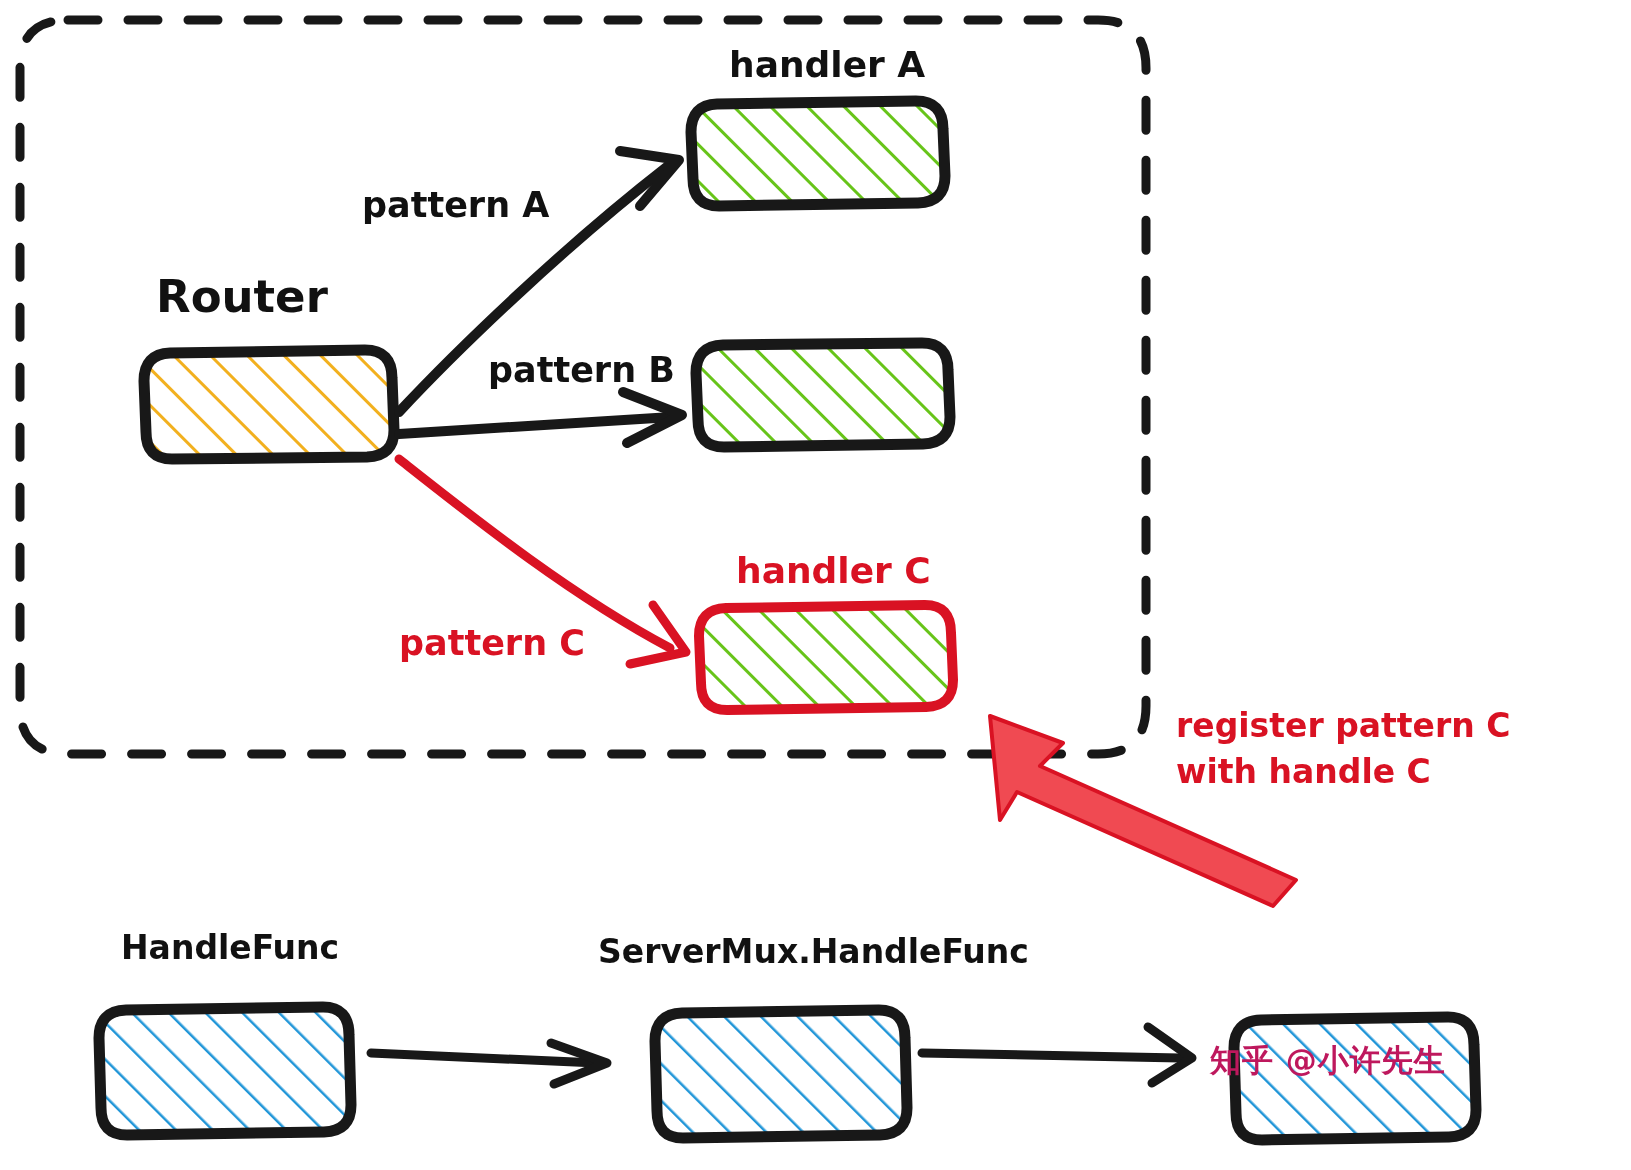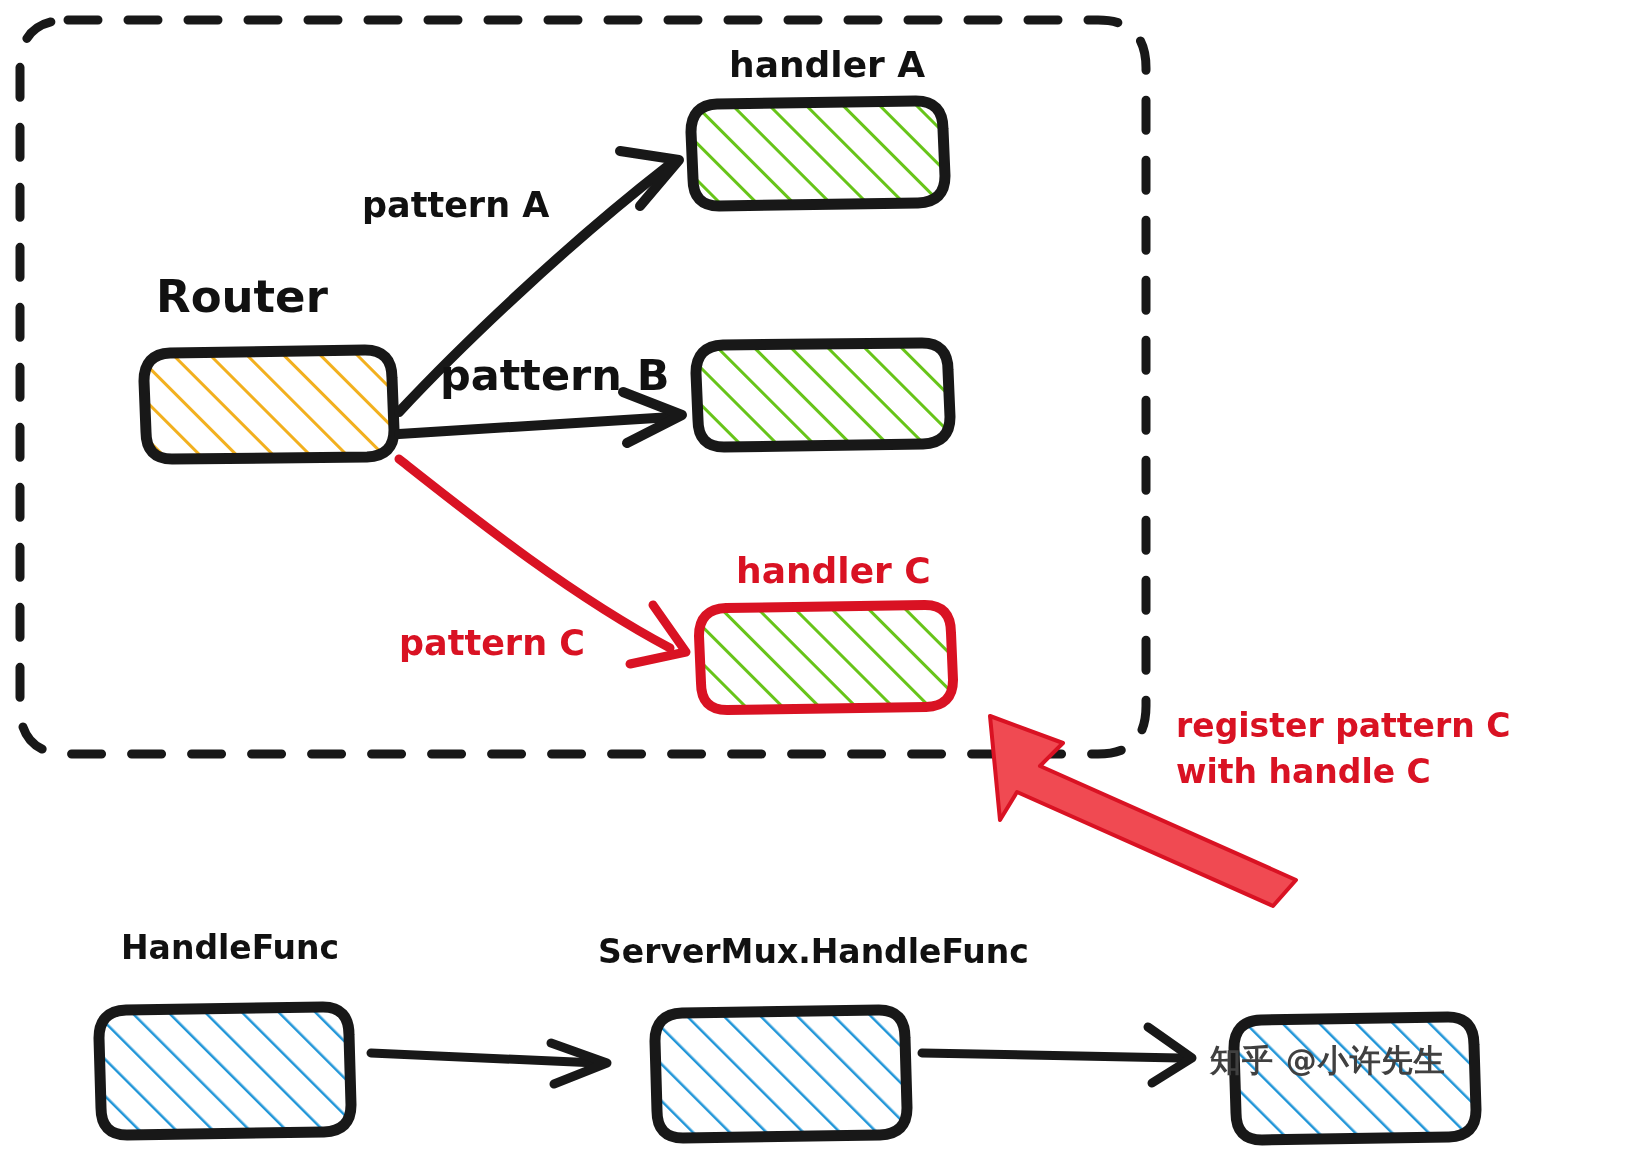--- a/index.html
+++ b/index.html
@@ -28,21 +28,21 @@
     position: absolute;
     white-space: nowrap;
     font-family: "DejaVu Sans", sans-serif;
     font-weight: 700;
     color: #111111;
   }
   .lbl-red { color: #D91223; }
   .watermark {
     position: absolute;
     white-space: nowrap;
-    color: #404040;
+    color: #be185d;
     font-family: "DejaVu Sans", sans-serif;
     font-weight: 700;
     font-size: 31px;
     letter-spacing: 1px;
   }
 </style>
 </head>
 <body>
 
 <div id="canvas-root">
@@ -138,21 +138,21 @@
 
   <div class="lbl" style="left:156px; top:270px; font-size:45px;">Router</div>
 
   <div class="lbl" style="left:729px; top:44px; font-size:36px;">handler A</div>
 
 
   <div class="lbl lbl-red" style="left:736px; top:550px; font-size:36px;">handler C</div>
 
   <div class="lbl" style="left:362px; top:185px; font-size:35px;">pattern A</div>
 
-  <div class="lbl" style="left:440px; top:350px; font-size:43px;">pattern B</div>
+  <div class="lbl" style="left:488px; top:350px; font-size:35px;">pattern B</div>
 
   <div class="lbl lbl-red" style="left:399px; top:623px; font-size:35px;">pattern C</div>
 
   <div class="lbl lbl-red" style="left:1176px; top:706px; font-size:33px;">register pattern C</div>
 
   <div class="lbl" style="left:121px; top:928px; font-size:33px;">HandleFunc</div>
 
   <div class="lbl lbl-red" style="left:1176px; top:752px; font-size:33px;">with handle C</div>
 
   <div class="lbl" style="left:598px; top:932px; font-size:33px;">ServerMux.HandleFunc</div>

